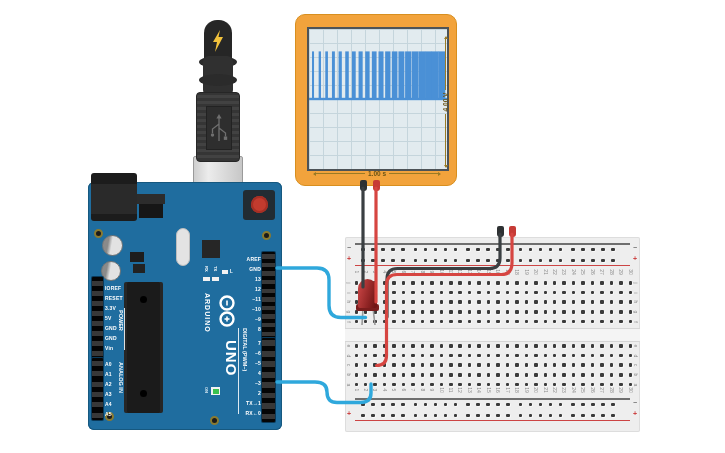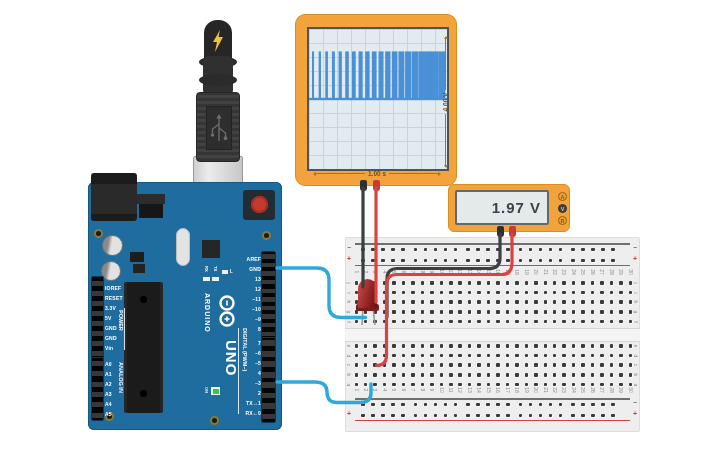--- a/index.html
+++ b/index.html
@@ -738,28 +738,20 @@
     </div>
     <div class="axis" style="left:146px;top:152px;width:130px;transform:rotate(-90deg);transform-origin:0 0;">
       <div class="axln l"></div>
       <span>4.00 V</span>
       <div class="axln r"></div>
     </div>
   </div>
   <div class="probe black" style="left:359.5px;top:180px;"></div>
   <div class="probe red" style="left:372.5px;top:180px;"></div>
 
-  <div class="meter" id="meter" style="background: rgb(242, 163, 60);">
-    <div class="lcd">1.97 V</div>
-    <div class="abs" id="mm-buttons" style="left:109px;top:7px;width:10px;height:34px;">
-        <div class="mmbtn" style="top: 0px;">A</div>
-        <div class="mmbtn sel" style="top: 12px;">V</div>
-        <div class="mmbtn" style="top: 24px;">R</div>
-      </div>
-  </div>
   <div class="probe black" style="left:496.5px;top:226px;"></div>
   <div class="probe red" style="left:508.5px;top:226px;"></div>
 
   <svg class="abs" style="left:0;top:0;pointer-events:none;" width="725" height="453">
     <path d="M363,188 V287" fill="none" stroke-width="3.2" stroke-linecap="round" stroke-linejoin="round" stroke="#3a3f42"></path>
     <path d="M376,188 V302" fill="none" stroke-width="3.2" stroke-linecap="round" stroke-linejoin="round" stroke="#d64541"></path>
     <path d="M500,234 V258 Q500,268.5 489.5,268.5 H397.5 Q387,268.5 387,279 V317" fill="none" stroke-width="3.2" stroke-linecap="round" stroke-linejoin="round" stroke="#3a3f42"></path>
     <path d="M512,234 V263 Q512,274.5 501.5,274.5 H397 Q386.5,274.5 386.5,285 V355.5 Q386.5,365.5 376.5,365.5" fill="none" stroke-width="3.2" stroke-linecap="round" stroke-linejoin="round" stroke="#d64541"></path>
     <path d="M277,268 H317 Q329,268 329,280 V305.5 Q329,317.5 341,317.5 H365.5" fill="none" stroke-width="3.4" stroke-linecap="round" stroke-linejoin="round" stroke="#2fa8dc"></path>
     <path d="M277,382 H315 Q327,382 327,392 Q327,402.5 337,402.5 H360.5 Q371,402.5 371,393 V384" fill="none" stroke-width="3.4" stroke-linecap="round" stroke-linejoin="round" stroke="#2fa8dc"></path>

